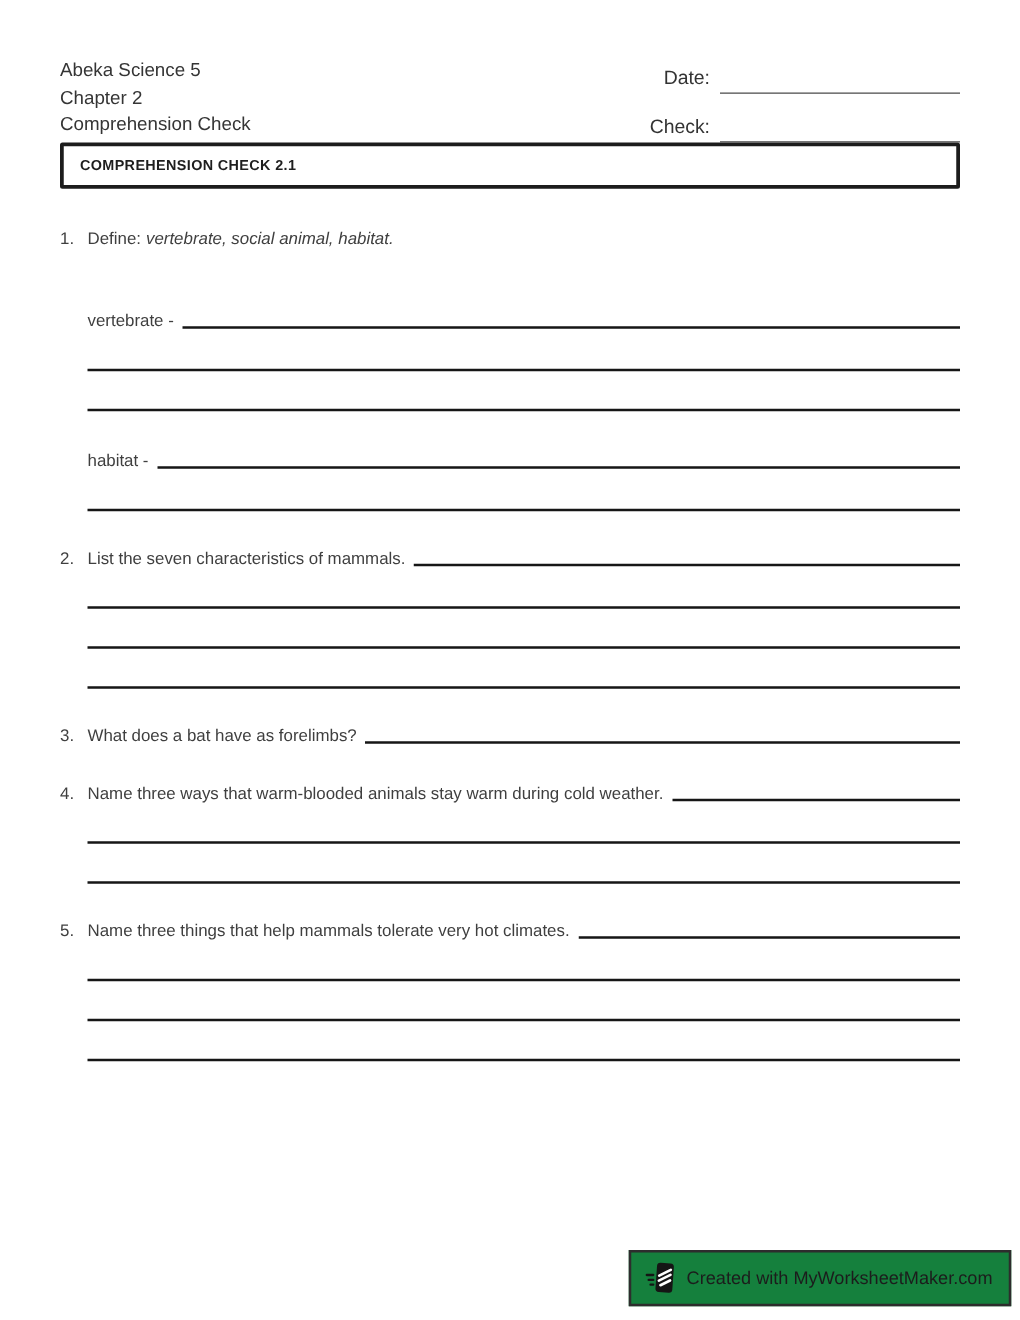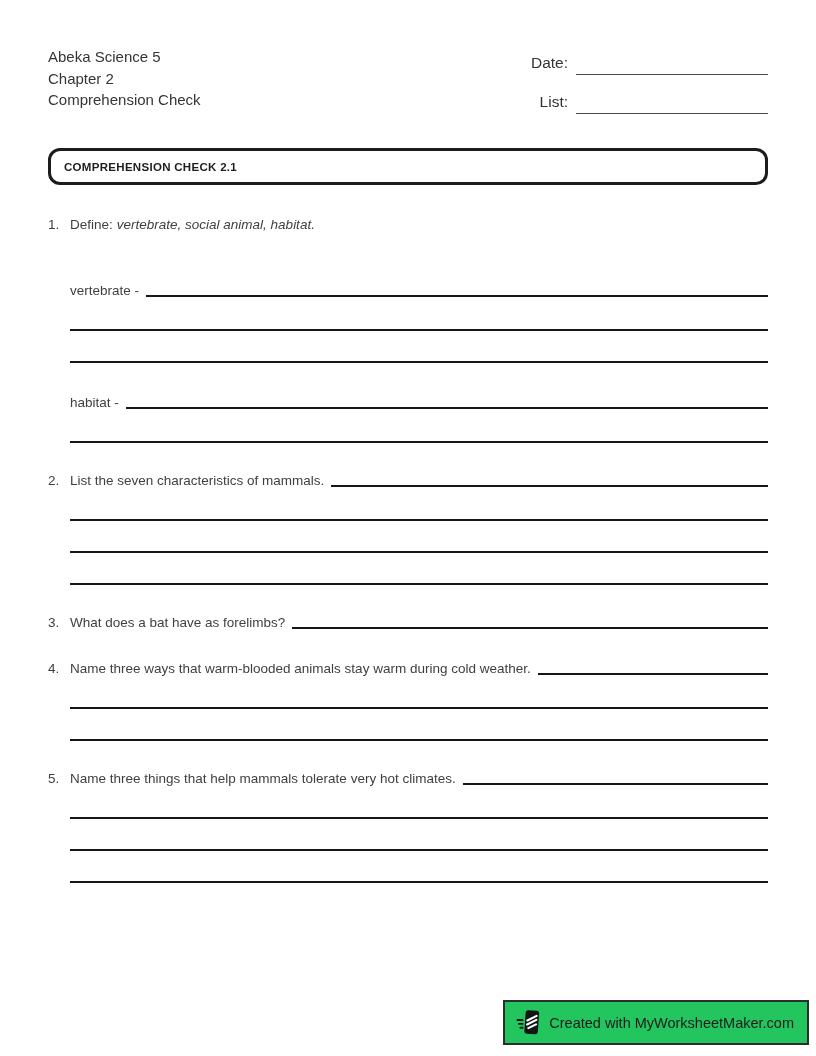--- a/index.html
+++ b/index.html
@@ -13,21 +13,21 @@
   .header { display: flex; justify-content: space-between; }
   .header-left { font-size: 15px; line-height: 21.5px; color: #353535; }
   .header-right { width: 256px; padding-top: 3px; font-size: 15.5px; color: #333; }
   .field-row { display: flex; align-items: flex-end; height: 26px; }
   .date-row { margin-top: 13px; }
   .field-label { width: 64px; text-align: right; padding-right: 8px; box-sizing: border-box; padding-bottom: 3px; }
   .field-line { flex: 1; border-bottom: 1px solid #4a4a4a; height: 100%; font-size: 13px; color: #333; }
 
   
   .title-box {
-    margin-top: 34px; border: 3px solid #1c1c1c; border-radius: 12px;
+    border: 3px solid #1c1c1c; border-radius: 2px;
     height: 37px; box-sizing: border-box; display: flex; align-items: center;
     padding: 0 13px; background: #fff;
   }
   .title-text { font-weight: bold; font-size: 11.5px; letter-spacing: 0.3px; color: #1e1e1e; }
 
   
   .question {
     display: flex; align-items: flex-end; margin-top: 30px;
     font-size: 13.5px; line-height: 16px; color: #3f3f3f;
   }
@@ -44,21 +44,21 @@
     display: flex; align-items: flex-end; margin: 32px 0 0 22px;
     font-size: 13.5px; line-height: 16px; color: #3f3f3f;
   }
   .sub-answer.first { margin-top: 50px; text-align: right; }
   .sub-label { white-space: nowrap; }
   .full-line { margin: 30px 0 0 22px; border-bottom: 2px solid #161616; height: 0; }
 
   
   .footer-credit {
     position: absolute; right: 7px; bottom: 11px;
-    border: 2px solid #2d2d2d; background: #22c55e;
+    border: 2px solid #2d2d2d; background: #15803d;
     display: flex; align-items: center; gap: 9px;
     padding: 7px 13px 7px 11px; font-size: 14.5px; color: #1c1c1c;
   }
   .logo-wrap { display: inline-flex; width: 24px; height: 27px; }
 </style>
 </head>
 <body>
 
 <div class="page">
 
@@ -67,21 +67,21 @@
       <div>Abeka Science 5</div>
       <div>Chapter 2</div>
       <div>Comprehension Check</div>
     </div>
     <div class="header-right">
       <div class="field-row">
         <span class="field-label">Date:</span>
         <span class="field-line"></span>
       </div>
       <div class="field-row date-row">
-        <span class="field-label">List:</span>
+        <span class="field-label">Check:</span>
         <span class="field-line"></span>
       </div>
     </div>
   </div>
 
   <div class="title-box">
     <span class="title-text">COMPREHENSION CHECK 2.1</span>
   </div>
 
   <div class="question q1">

